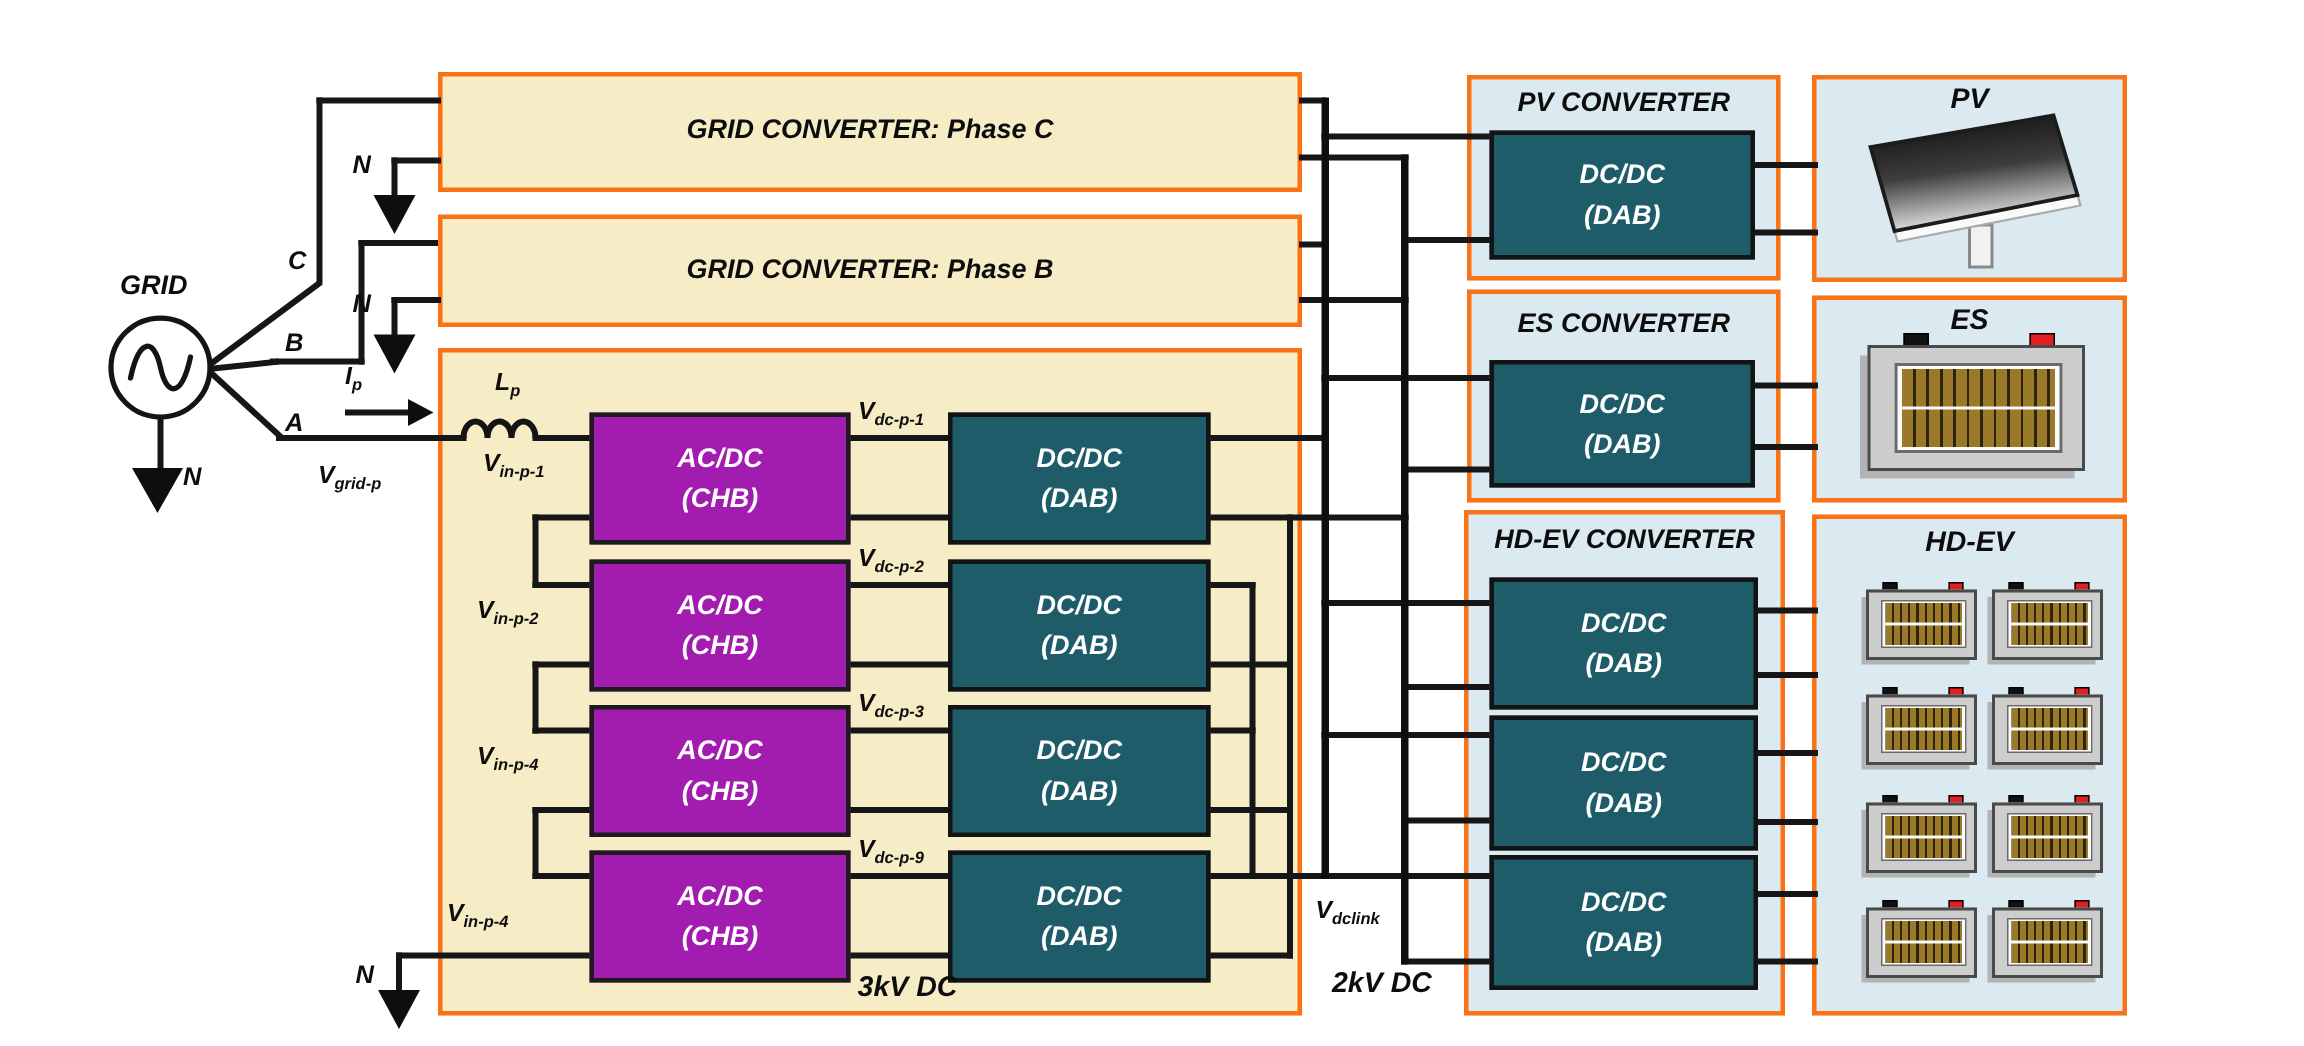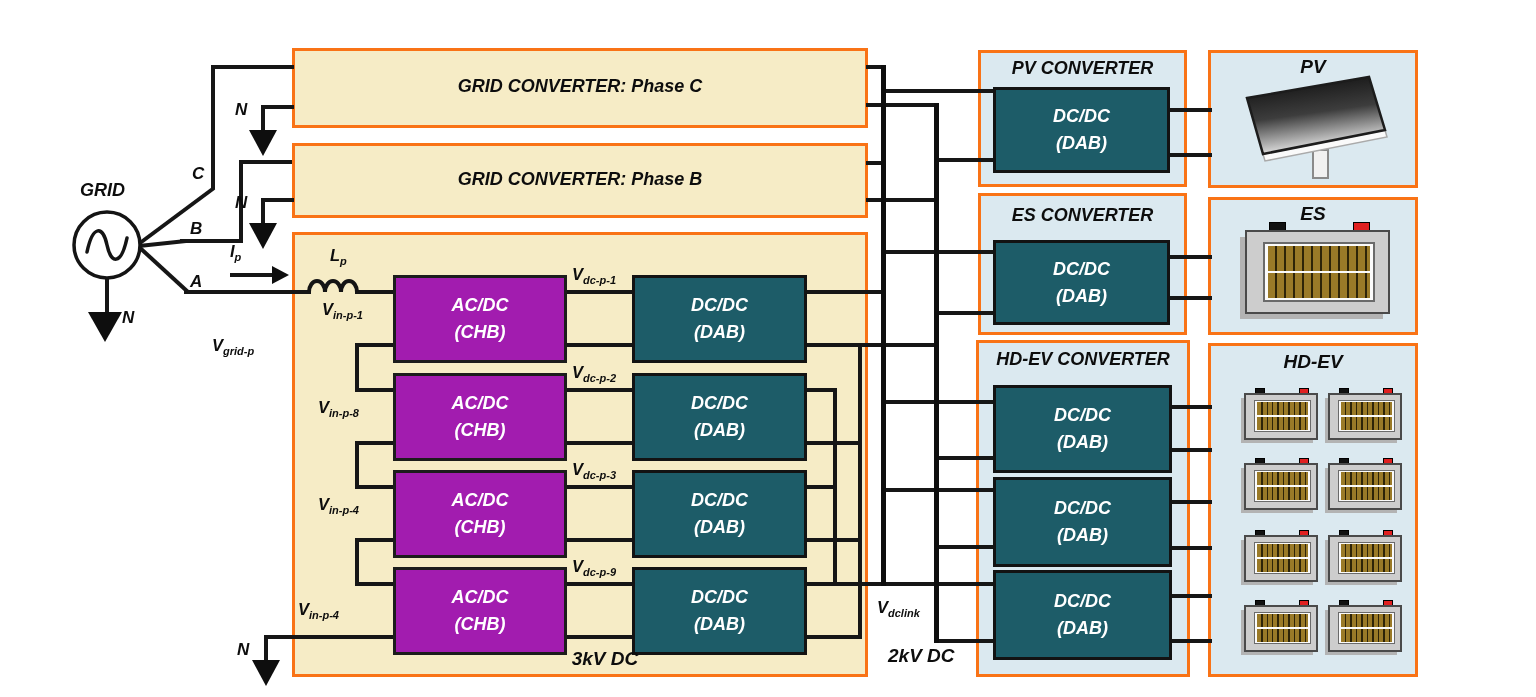--- a/index.html
+++ b/index.html
@@ -207,24 +207,24 @@
   <div class="t t17" style="left:192px;top:164px;">C</div>
   <div class="t t17" style="left:190px;top:219px;">B</div>
   <div class="t t17" style="left:190px;top:272px;">A</div>
   <div class="t t17" style="left:122px;top:308px;">N</div>
   <div class="t t17" style="left:235px;top:100px;">N</div>
   <div class="t t17" style="left:235px;top:193px;">N</div>
   <div class="t t17" style="left:237px;top:640px;">N</div>
 
   <div class="t t16" style="left:330px;top:246px;"><span>L</span><sub>p</sub></div>
   <div class="t t16" style="left:230px;top:242px;"><span>I</span><sub>p</sub></div>
-  <div class="t t16" style="left:212px;top:336px;"><span>V</span><sub>grid-p</sub></div>
+  <div class="t t16" style="left:212px;top:308px;"><span>V</span><sub>grid-p</sub></div>
 
   <div class="t t16" style="left:322px;top:300px;"><span>V</span><sub>in-p-1</sub></div>
-  <div class="t t16" style="left:318px;top:398px;"><span>V</span><sub>in-p-8</sub></div>
+  <div class="t t16" style="left:318px;top:398px;"><span>V</span><sub>in-p-2</sub></div>
   <div class="t t16" style="left:318px;top:495px;"><span>V</span><sub>in-p-4</sub></div>
   <div class="t t16" style="left:298px;top:600px;"><span>V</span><sub>in-p-4</sub></div>
 
   <div class="t t16" style="left:572px;top:265px;"><span>V</span><sub>dc-p-1</sub></div>
   <div class="t t16" style="left:572px;top:363px;"><span>V</span><sub>dc-p-2</sub></div>
   <div class="t t16" style="left:572px;top:460px;"><span>V</span><sub>dc-p-3</sub></div>
   <div class="t t16" style="left:572px;top:557px;"><span>V</span><sub>dc-p-9</sub></div>
 
   <div class="t t19 ctr" style="left:550px;top:648px;width:110px;">3kV DC</div>
   <div class="t t16" style="left:877px;top:598px;"><span>V</span><sub>dclink</sub></div>

